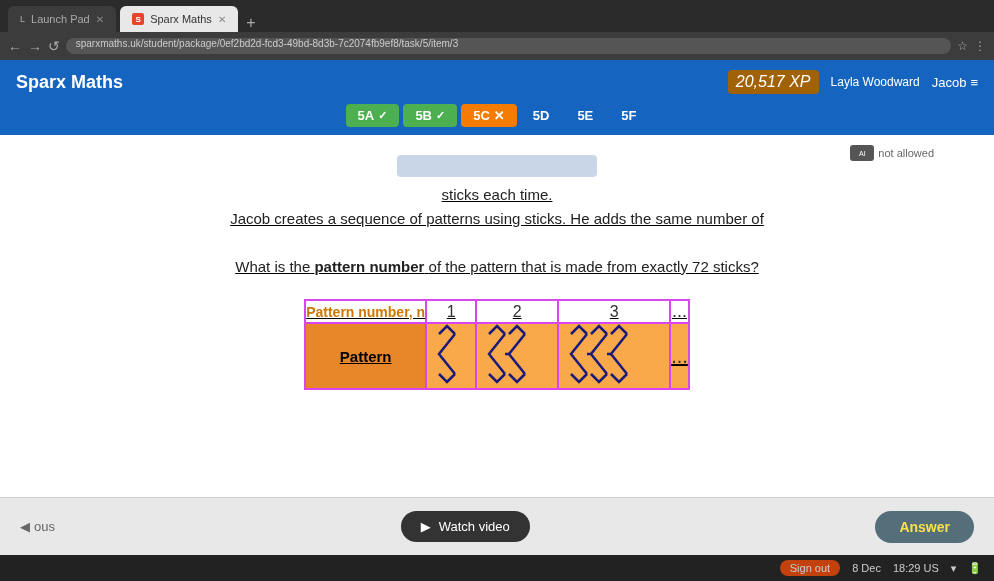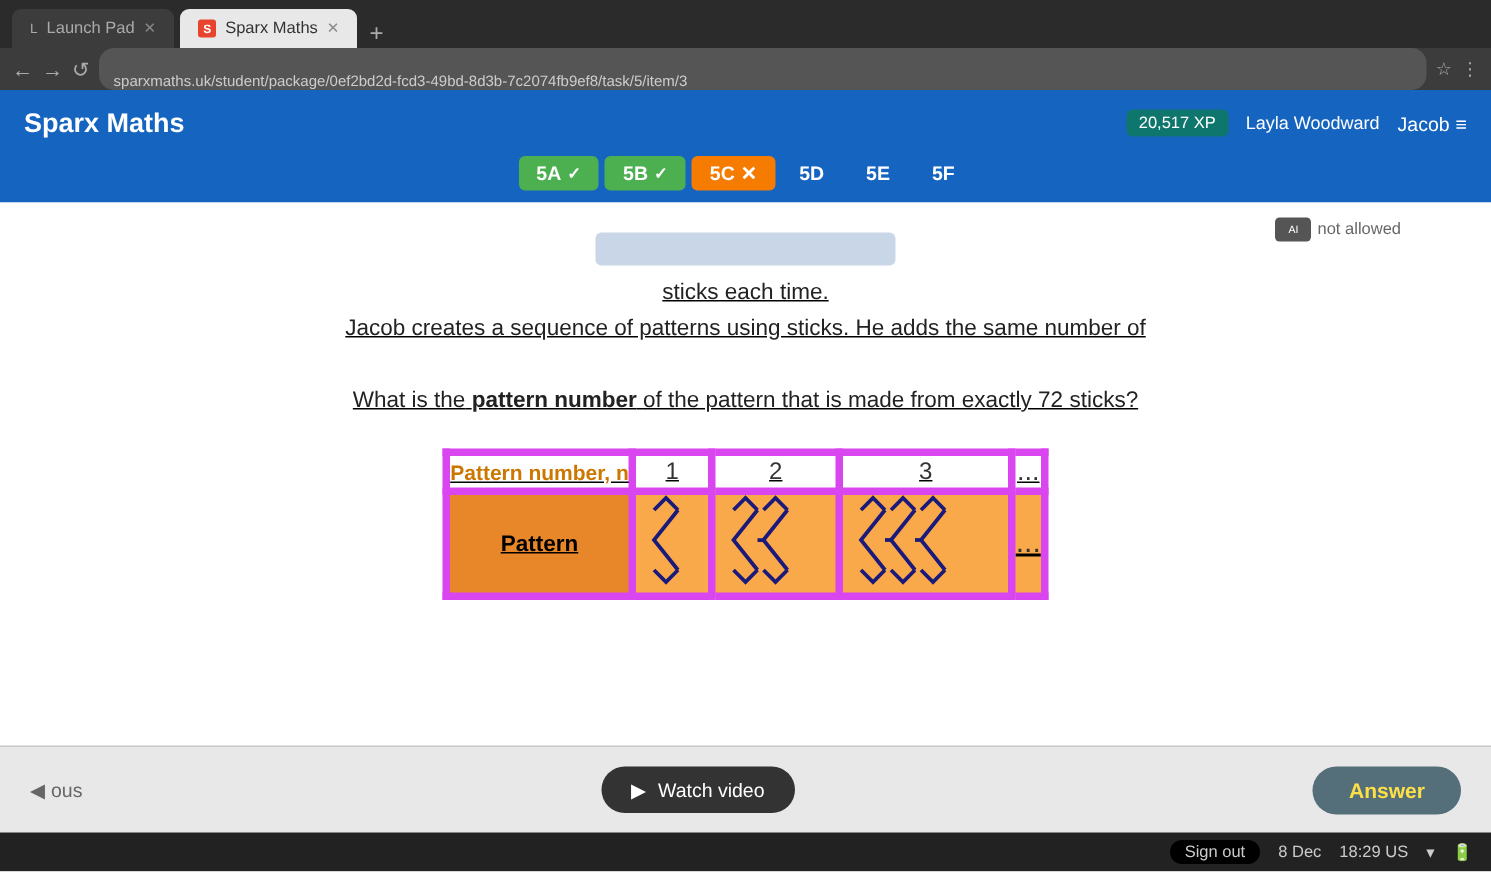--- a/index.html
+++ b/index.html
@@ -72,25 +72,25 @@
     .nav-btn {
       color: #aaa;
       font-size: 14px;
       cursor: pointer;
       background: none;
       border: none;
       line-height: 1;
     }
     .url-bar {
       flex: 1;
-      height: 28px;
+      height: 16px;
       background: #555;
       border-radius: 10px;
       display: flex;
-      align-items: flex-end;
+      align-items: flex-start;
       padding: 0 10px;
       font-size: 10px;
       color: #ccc;
     }
     .nav-icons {
       display: flex;
       gap: 6px;
       color: #aaa;
       font-size: 12px;
     }
@@ -118,24 +118,25 @@
       font-weight: bold;
     }
     .header-right {
       display: flex;
       align-items: center;
       gap: 12px;
       color: white;
       font-size: 12px;
     }
     .xp-badge {
-      background: #0f766e;
+      background: #a16207;
       padding: 3px 8px;
       border-radius: 4px;
-      font-size: 11px;
+      font-size: 16px;
+      font-style: italic;
     }
     .menu-btn {
       display: flex;
       align-items: center;
       gap: 4px;
       cursor: pointer;
       color: white;
       font-size: 13px;
     }
 
@@ -216,21 +217,21 @@
       margin-bottom: 20px;
     }
 
     
     .pattern-table {
       border-collapse: collapse;
       margin: 0 auto;
       border: 2px solid #e0a060;
     }
     .pattern-table td, .pattern-table th {
-      border: 5px solid #d946ef;
+      border: 2px solid #d946ef;
       padding: 0;
     }
     .header-cell {
       background: #fff;
       border: 2px solid #e0a060;
       padding: 12px 20px;
       font-size: 14px;
       font-weight: bold;
       color: #cc7700;
       text-align: center;
@@ -322,21 +323,21 @@
       right: 0;
       display: flex;
       align-items: center;
       justify-content: flex-end;
       padding: 0 12px;
       gap: 12px;
       font-size: 11px;
       color: #ccc;
     }
     .sign-out-btn {
-      background: #000000;
+      background: #c2410c;
       color: #ccc;
       border: none;
       border-radius: 10px;
       padding: 2px 10px;
       font-size: 11px;
       cursor: pointer;
     }
   </style>
 </head>
 <body>

